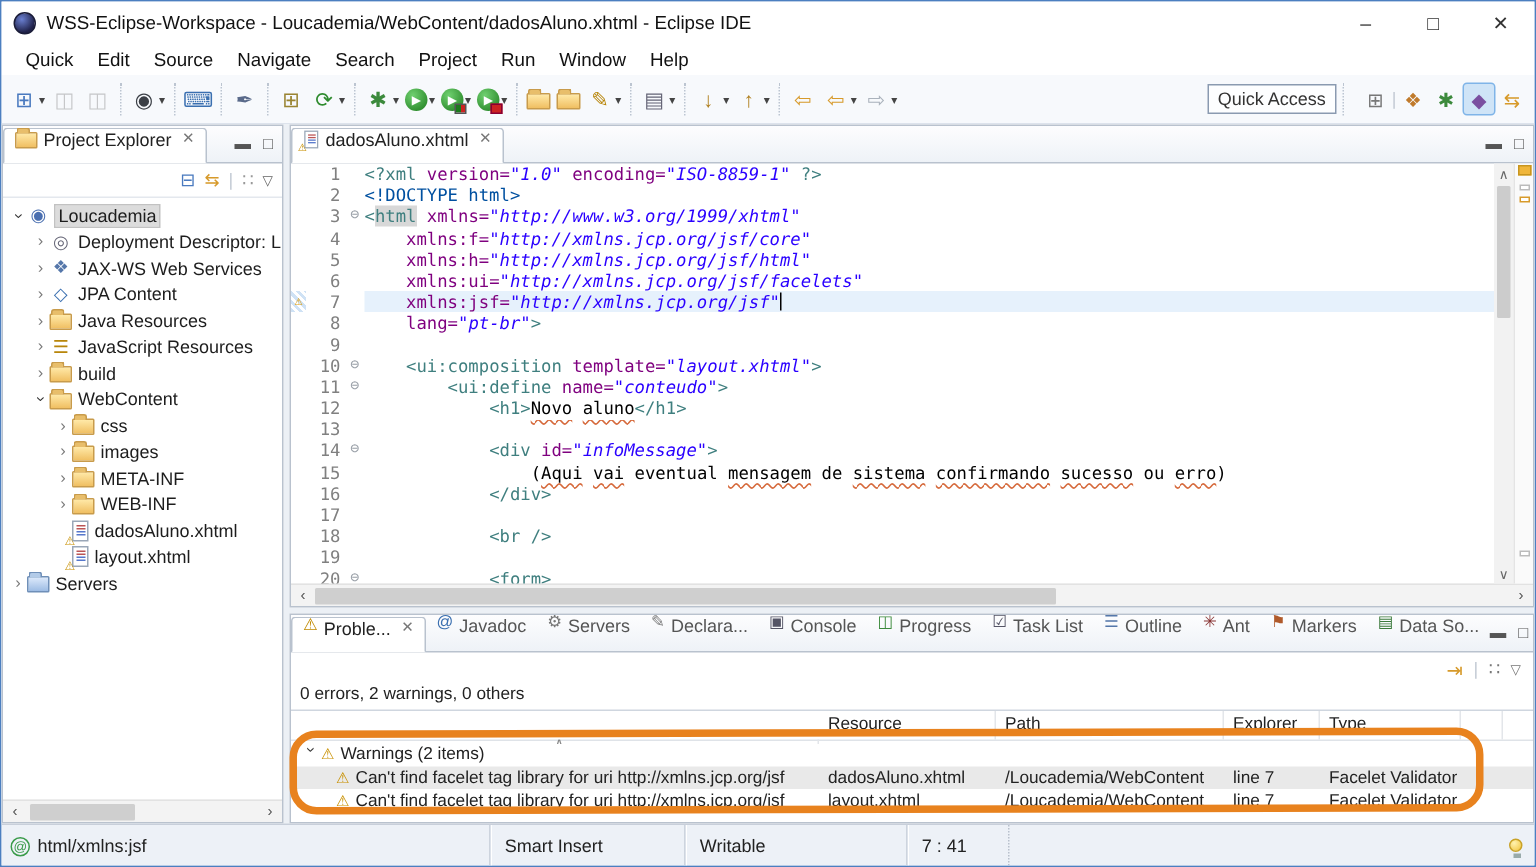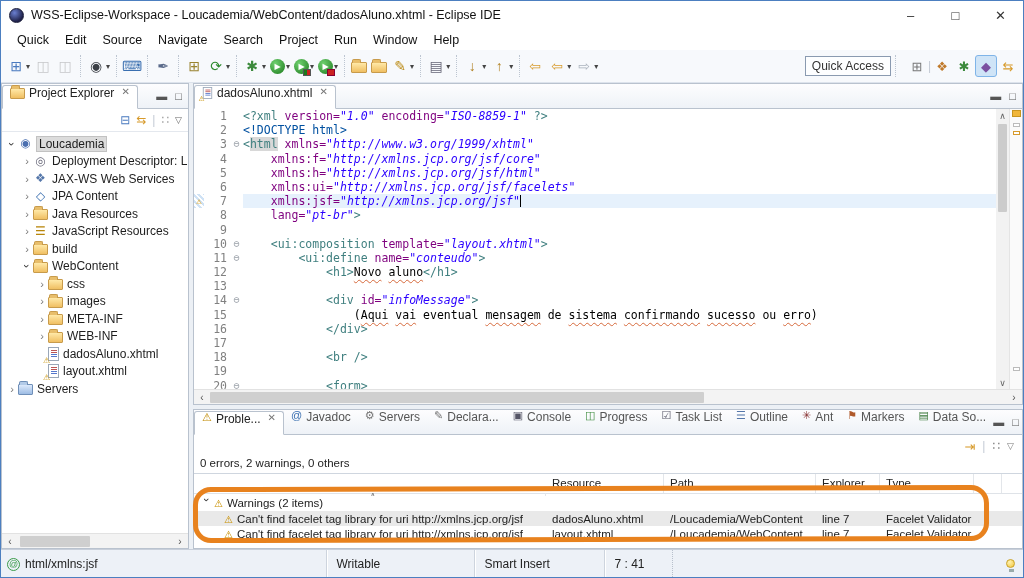--- a/index.html
+++ b/index.html
@@ -526,19 +526,19 @@
   </div>
 </div>
 
 <div class="annotation"></div>
 
 <div class="statusbar">
   <div class="sb-left">
     <span class="sb-elem-icon"></span>
     <span>html/xmlns:jsf</span>
   </div>
+  <div class="sb-cell w2">Smart Insert</div>
   <div class="sb-cell w1">Writable</div>
-  <div class="sb-cell w2">Smart Insert</div>
   <div class="sb-cell w3">7 : 41</div>
   <div class="sb-dots"></div>
   <div style="flex:1"></div>
   <span class="bulb"></span>
 </div>
 
 </body></html>

